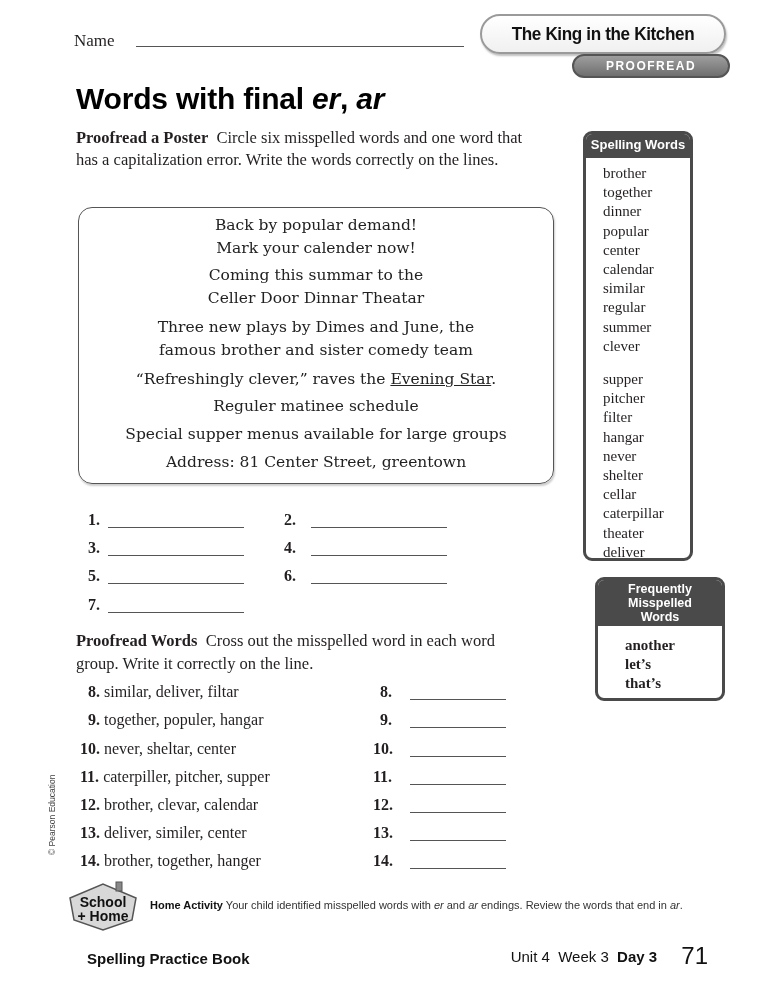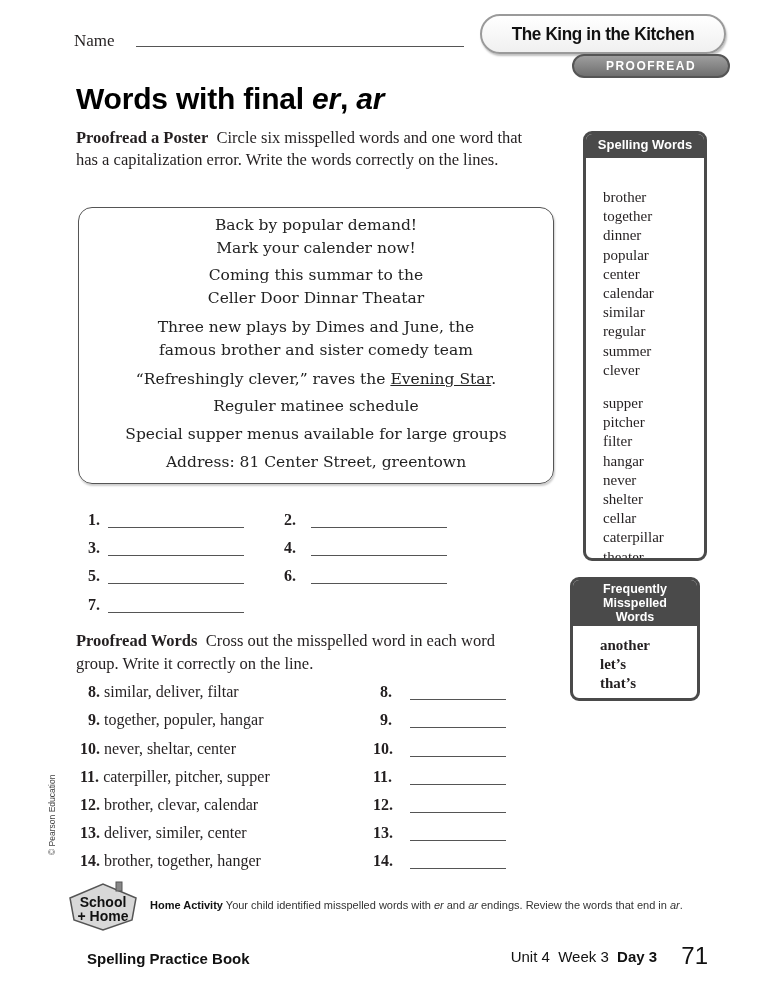--- a/index.html
+++ b/index.html
@@ -153,23 +153,23 @@
 <div class="ans" style="left:373px; top:796px"><span>12.</span><span class="blank2" style="left:37px"></span></div>
 
 <div class="item" style="left:80px; top:824px"><b>13.</b> <span>deliver, similer, center</span></div>
 <div class="ans" style="left:373px; top:824px"><span>13.</span><span class="blank2" style="left:37px"></span></div>
 
 <div class="item" style="left:80px; top:852px"><b>14.</b> <span>brother, together, hanger</span></div>
 <div class="ans" style="left:373px; top:852px"><span>14.</span><span class="blank2" style="left:37px"></span></div>
 
 <div class="copyright">© Pearson Education</div>
 
-<div class="sidebox" style="left:583px; top:131px; width:124px; height:430px;">
+<div class="sidebox" style="left:583px; top:131px; width:110px; height:430px;">
   <div class="sidebox-head" style="height:24px; line-height:22px;">Spelling Words</div>
-  <div style="padding:6px 0 0 17px;margin-top:24px;">
+  <div style="padding:6px 0 0 17px;">
     <div class="word">brother</div>
     <div class="word">together</div>
     <div class="word">dinner</div>
     <div class="word">popular</div>
     <div class="word">center</div>
     <div class="word">calendar</div>
     <div class="word">similar</div>
     <div class="word">regular</div>
     <div class="word">summer</div>
     <div class="word">clever</div>
@@ -181,21 +181,21 @@
     <div class="word">hangar</div>
     <div class="word">never</div>
     <div class="word">shelter</div>
     <div class="word">cellar</div>
     <div class="word">caterpillar</div>
     <div class="word">theater</div>
     <div class="word">deliver</div>
   </div>
 </div>
 
-<div class="sidebox" style="left:570px; top:577px; width:130px; height:124px;">
+<div class="sidebox" style="left:595px; top:577px; width:130px; height:124px;">
   <div class="sidebox-head" style="height:46px; padding-top:2px; line-height:14px; font-size:12.5px;">
     <div>Frequently</div>
     <div>Misspelled</div>
     <div>Words</div>
   </div>
   <div style="padding:10px 0 0 27px;font-weight:bold;">
     <div class="word">another</div>
     <div class="word">let’s</div>
     <div class="word">that’s</div>
   </div>

